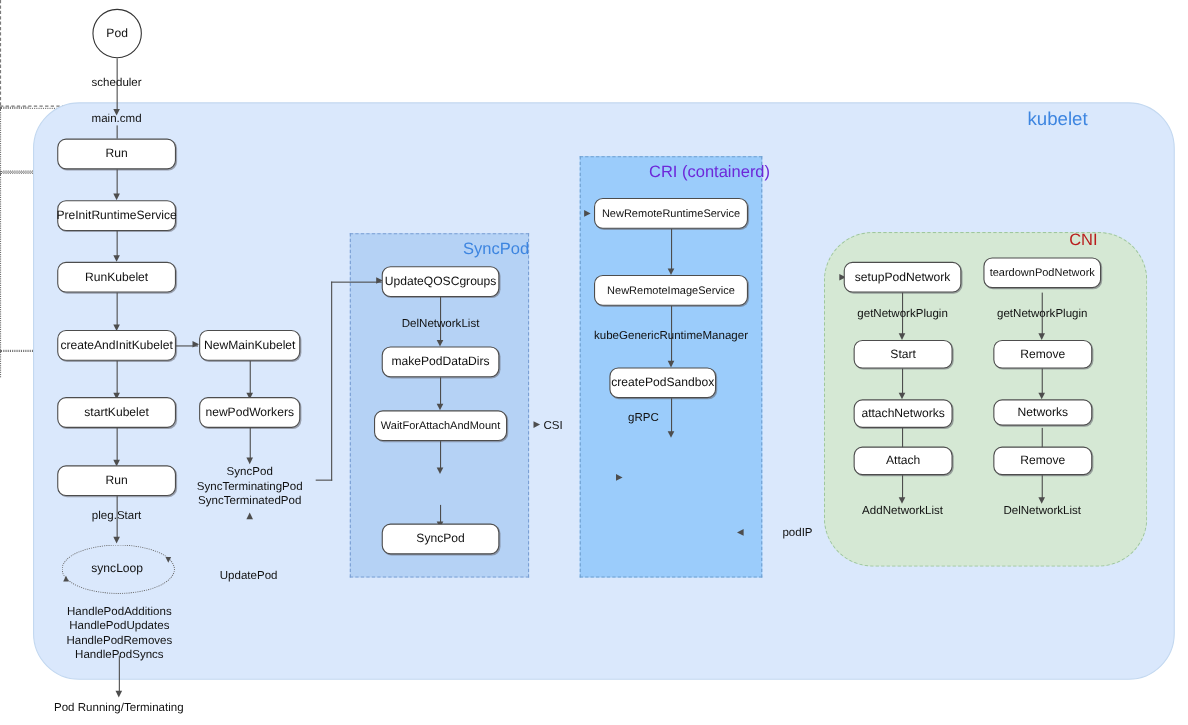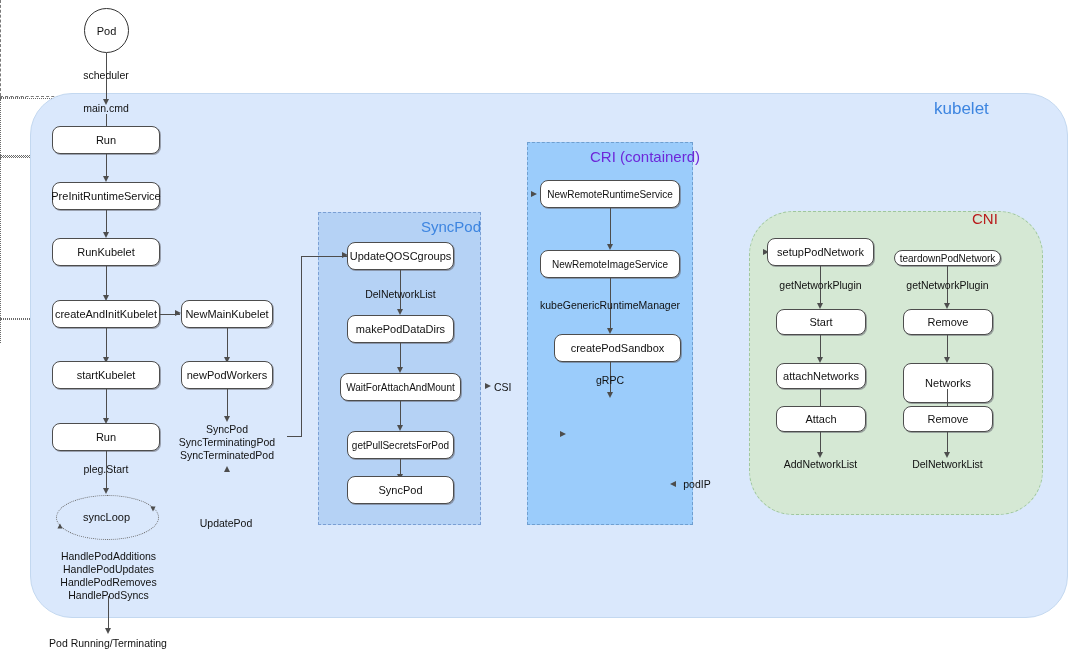--- a/index.html
+++ b/index.html
@@ -172,23 +172,20 @@
   <div class="node" style="left:340px;top:373px;width:121px;height:28px;">
     <span style="font-size:10px;">WaitForAttachAndMount</span>
   </div>
   <div class="ln v" style="left:400px;top:401px;height:26px;"></div>
   <div class="arw arw-d" style="left:397px;top:425px;"></div>
 
   <div class="dot-h" style="left:461px;top:387px;width:26px;"></div>
   <div class="arw arw-r" style="left:485px;top:383px;"></div>
   <div class="txt" style="left:494px;top:381px;width:30px;text-align:left;">CSI</div>
 
-  <div class="node" style="left:347px;top:431px;width:107px;height:28px;">
-    <span style="font-size:10px;">getPullSecretsForPod</span>
-  </div>
   <div class="ln v" style="left:400px;top:459px;height:17px;"></div>
   <div class="arw arw-d" style="left:397px;top:474px;"></div>
 
   <div class="node" style="left:347px;top:476px;width:107px;height:28px;">
     <span>SyncPod</span>
   </div>
 
   <div class="dot-h" style="left:454px;top:490px;width:58px;"></div>
   <div class="dot-v" style="left:511px;top:435px;height:56px;"></div>
   <div class="dot-h" style="left:511px;top:435px;width:54px;"></div>
@@ -204,34 +201,34 @@
   <div class="ln v" style="left:610px;top:208px;height:38px;"></div>
   <div class="arw arw-d" style="left:607px;top:244px;"></div>
 
   <div class="node" style="left:540px;top:250px;width:140px;height:28px;">
     <span style="font-size:10px;">NewRemoteImageService</span>
   </div>
   <div class="ln v" style="left:610px;top:278px;height:52px;"></div>
   <div class="arw arw-d" style="left:607px;top:328px;"></div>
   <div class="txt" style="left:528px;top:299px;width:164px;">kubeGenericRuntimeManager</div>
 
-  <div class="node" style="left:554px;top:334px;width:127px;height:28px;">
+  <div class="node" style="left:554px;top:334px;width:97px;height:28px;">
     <span>createPodSandbox</span>
   </div>
   <div class="ln v" style="left:610px;top:362px;height:32px;"></div>
   <div class="arw arw-d" style="left:607px;top:392px;"></div>
-  <div class="txt" style="left:580px;top:374px;width:60px;">gRPC</div>
+  <div class="txt" style="left:555px;top:374px;width:60px;">gRPC</div>
 
 
   <div class="dot-h" style="left:663px;top:412px;width:56px;"></div>
   <div class="dot-v" style="left:718px;top:253px;height:160px;"></div>
   <div class="dot-h" style="left:718px;top:253px;width:50px;"></div>
   <div class="arw arw-r" style="left:763px;top:249px;"></div>
 
-  <div class="txt" style="left:672px;top:478px;width:50px;">podIP</div>
+  <div class="txt" style="left:700px;top:478px;width:50px;">podIP</div>
   <div class="dot-h" style="left:676px;top:485px;width:144px;"></div>
   <div class="arw arw-l" style="left:670px;top:481px;"></div>
   <div class="dot-v" style="left:820px;top:463px;height:23px;"></div>
 
   <div class="node" style="left:767px;top:238px;width:107px;height:28px;">
     <span>setupPodNetwork</span>
   </div>
   <div class="ln v" style="left:820px;top:266px;height:39px;"></div>
   <div class="arw arw-d" style="left:817px;top:303px;"></div>
   <div class="txt" style="left:767px;top:279px;width:107px;">getNetworkPlugin</div>
@@ -248,34 +245,34 @@
   <div class="ln v" style="left:820px;top:389px;height:24px;"></div>
   <div class="arw arw-d" style="left:817px;top:411px;"></div>
 
   <div class="node" style="left:776px;top:406px;width:90px;height:26px;">
     <span>Attach</span>
   </div>
   <div class="ln v" style="left:820px;top:432px;height:22px;"></div>
   <div class="arw arw-d" style="left:817px;top:452px;"></div>
   <div class="txt" style="left:767px;top:458px;width:107px;">AddNetworkList</div>
 
-  <div class="node" style="left:894px;top:250px;width:107px;height:16px;">
+  <div class="node" style="left:894px;top:234px;width:107px;height:28px;">
     <span style="font-size:10px;">teardownPodNetwork</span>
   </div>
   <div class="ln v" style="left:947px;top:266px;height:39px;"></div>
   <div class="arw arw-d" style="left:944px;top:303px;"></div>
   <div class="txt" style="left:894px;top:279px;width:107px;">getNetworkPlugin</div>
 
   <div class="node" style="left:903px;top:309px;width:90px;height:26px;">
     <span>Remove</span>
   </div>
   <div class="ln v" style="left:947px;top:335px;height:24px;"></div>
   <div class="arw arw-d" style="left:944px;top:357px;"></div>
 
-  <div class="node" style="left:903px;top:363px;width:90px;height:40px;">
+  <div class="node" style="left:903px;top:363px;width:90px;height:24px;">
     <span>Networks</span>
   </div>
   <div class="ln v" style="left:947px;top:389px;height:24px;"></div>
   <div class="arw arw-d" style="left:944px;top:411px;"></div>
 
   <div class="node" style="left:903px;top:406px;width:90px;height:26px;">
     <span>Remove</span>
   </div>
   <div class="ln v" style="left:947px;top:432px;height:22px;"></div>
   <div class="arw arw-d" style="left:944px;top:452px;"></div>

